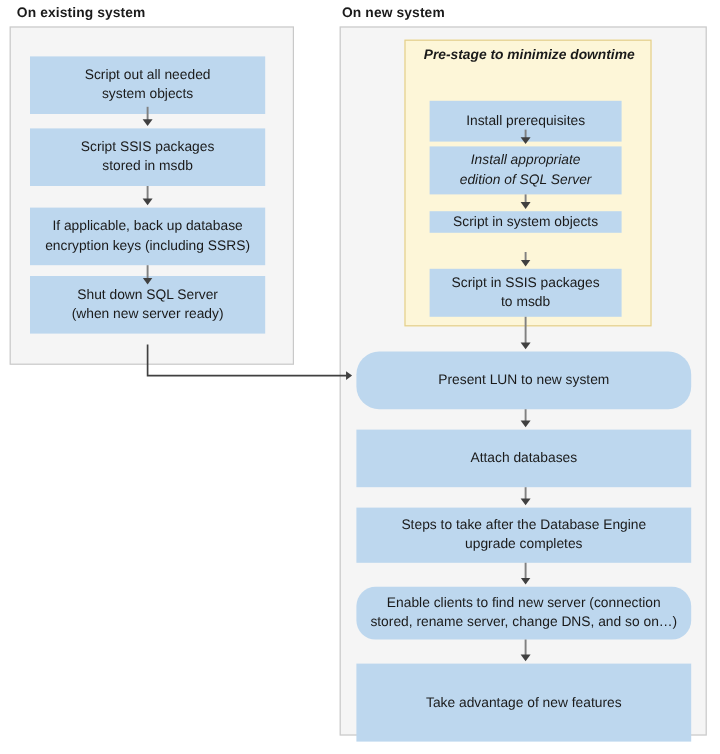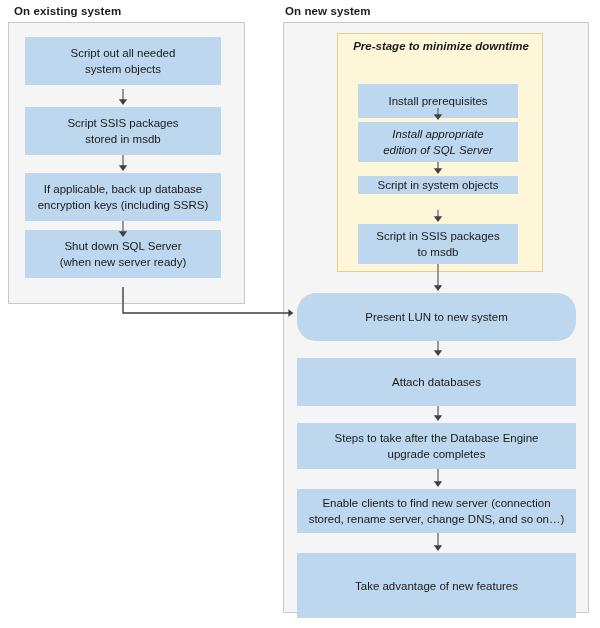--- a/index.html
+++ b/index.html
@@ -82,38 +82,38 @@
     text-align: center;
     font-size: 11.5px;
     line-height: 16px;
     color: #1a1a1a;
     padding: 2px 6px;
   }
   .node span { display: block; }
 
   
   .node-left { left: 25px; width: 196px; height: 48px; }
-  #n-script-out     { top: 37px; }
+  #n-script-out     { top: 47px; }
   #n-script-ssis    { top: 107px; }
   #n-backup-keys    { top: 173px; }
   #n-shutdown       { top: 230px; }
 
   
   .node-prestage { left: 358px; width: 160px; }
   #n-install-prereq { top: 84px;  height: 34px; }
   #n-install-edition{ top: 122px; height: 40px; font-style: italic; }
   #n-script-sysobj  { top: 176px; height: 18px; }
   #n-script-ssis-new{ top: 224px; height: 40px; }
 
   
   .node-right { left: 297px; width: 279px; }
   #n-present-lun    { top: 293px; height: 48px; border-radius: 19px; }
   #n-attach-db      { top: 358px; height: 48px; }
   #n-post-steps     { top: 423px; height: 46px; }
-  #n-enable-clients { top: 489px; height: 44px; }
+  #n-enable-clients { top: 489px; height: 44px; border-radius: 16px; }
   #n-new-features   { top: 553px; height: 65px; }
   .conn-svg {
     position: absolute;
     left: 0; top: 0;
     width: 600px; height: 628px;
     pointer-events: none;
   }
 </style>
 </head>
 <body>

